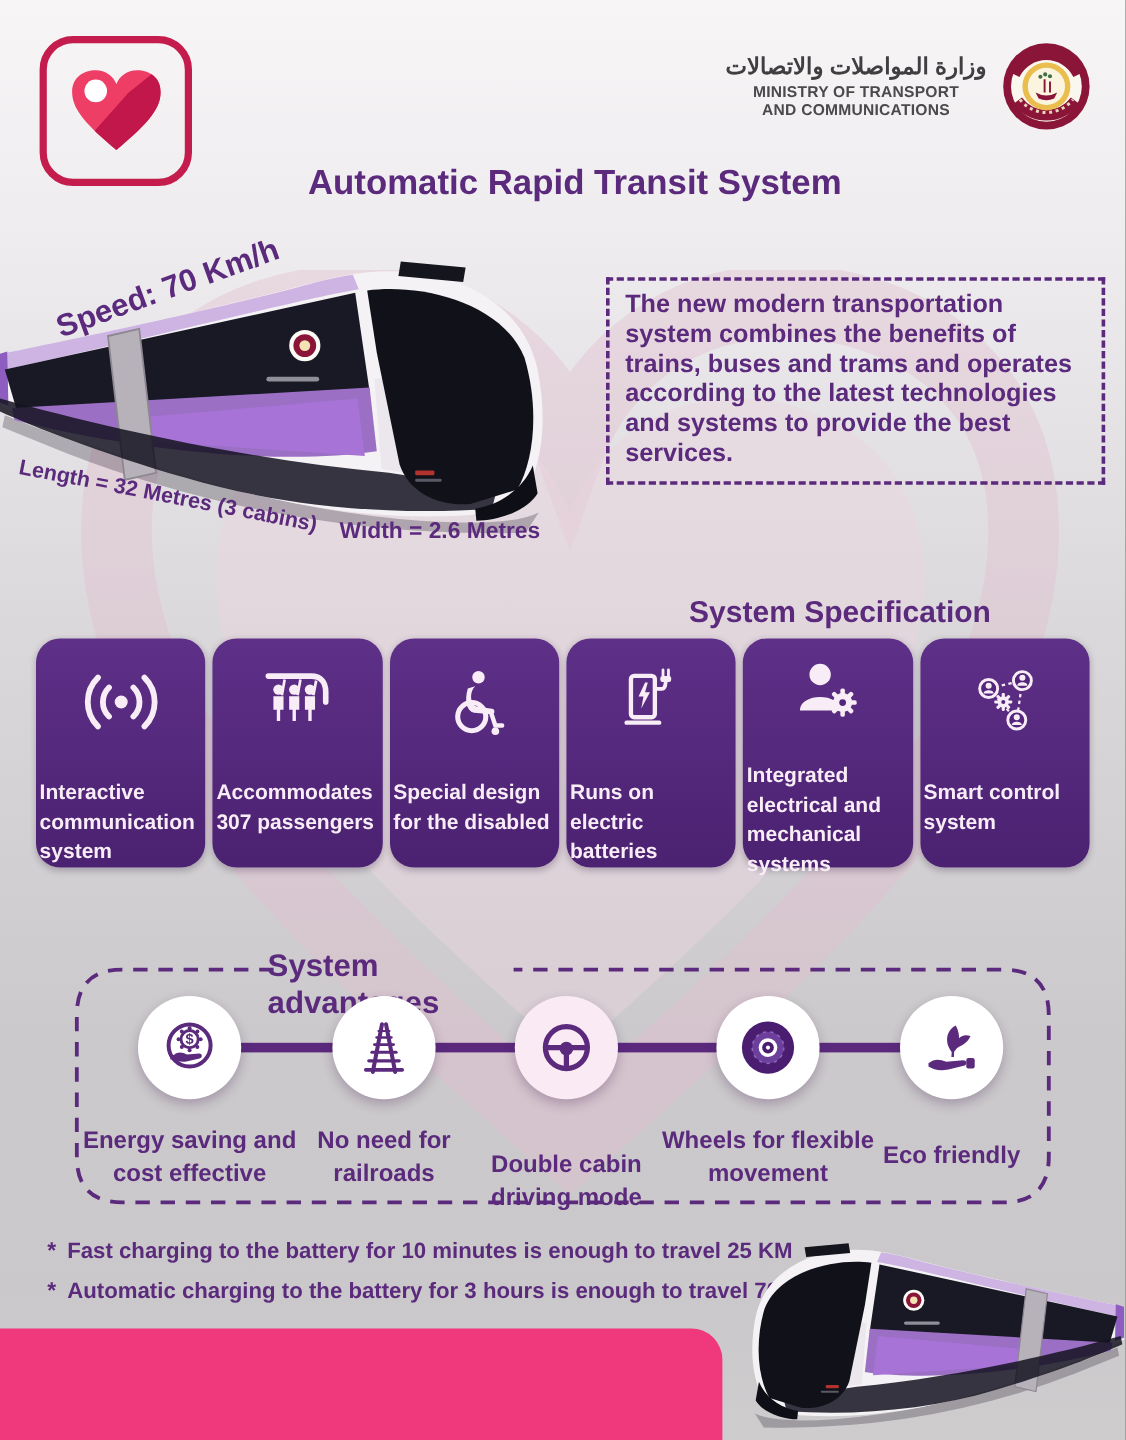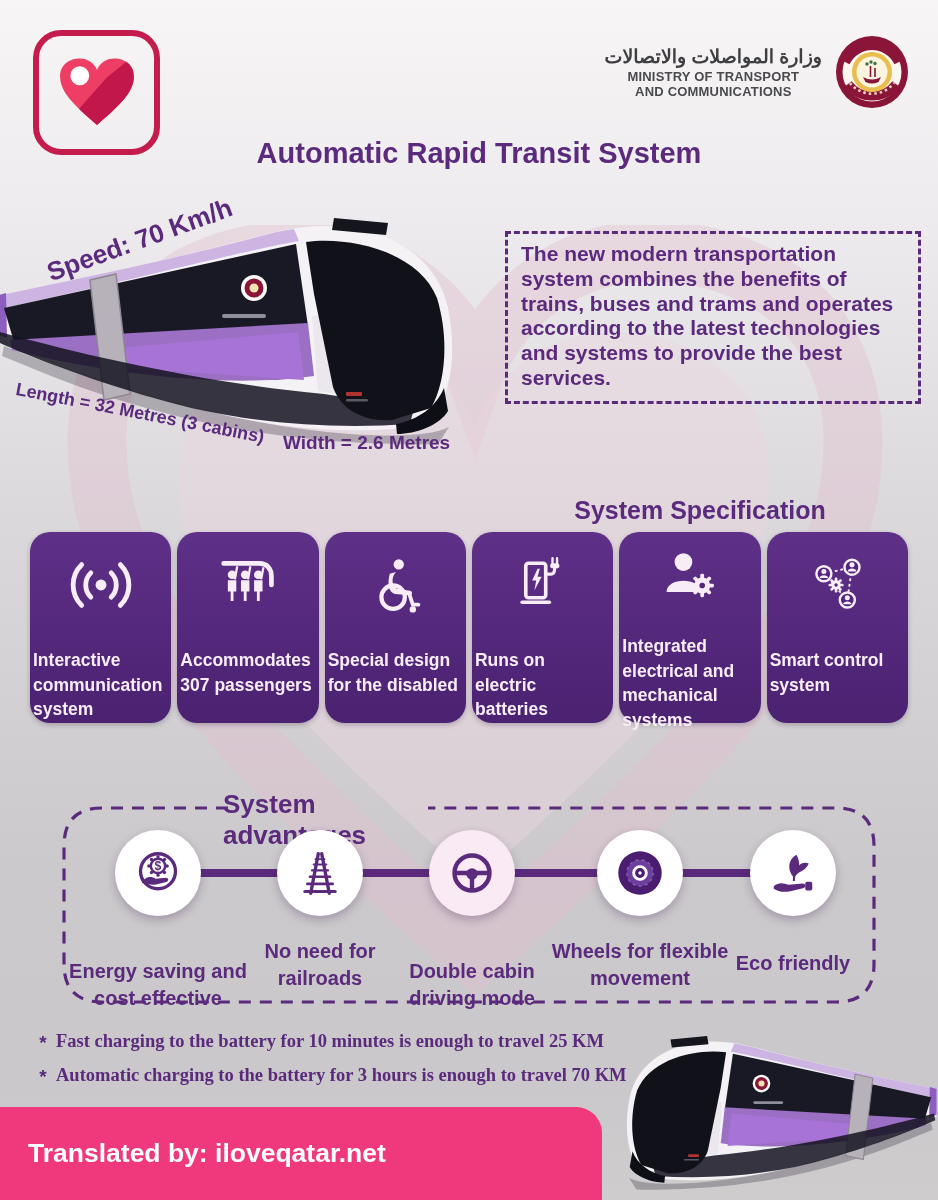--- a/index.html
+++ b/index.html
@@ -51,21 +51,21 @@
   .adv-heading{left:223px; top:789px; width:212px; text-align:left; font-size:26px; font-weight:bold; color:var(--purple); z-index:2;}
   .adv-line{left:158px; top:869px; width:635px; height:8px; background:var(--purple); z-index:1;}
   .adv-circle{width:86px; height:86px; border-radius:50%; background:#fff; z-index:2;
     box-shadow:0 4px 10px rgba(60,20,80,.28); display:flex; align-items:center; justify-content:center;}
   .adv-circle.tint{background:#f9eaf3;}
   .adv-label{top:938px; text-align:center; font-size:20px; font-weight:bold; color:var(--purple); line-height:1.35; z-index:2;}
   
   .notes{left:30px; top:1031px; z-index:2;}
   .note-row{display:flex; align-items:flex-start; margin-bottom:11px;}
   .note-bullet{width:26px; font-size:19px; font-weight:bold; color:var(--purple); text-align:center; padding-top:1px;}
-  .note-text{font-size:18.5px; font-weight:bold; color:var(--purple);font-family:Liberation Serif, serif;}
+  .note-text{font-size:18.5px; font-weight:bold; color:var(--purple);}
   
   .footer{left:0; top:1107px; width:602px; height:93px; background:var(--pink);
     border-radius:0 26px 0 0; display:flex; flex-direction:column; justify-content:center;
     padding-left:28px; box-sizing:border-box; gap:5px; z-index:3;}
   .footer-line{font-size:26.5px; font-weight:bold; color:#fff; line-height:1.15;}
   
   .train-bottom{left:626px; top:1020px; width:330px; height:176px; transform:scaleX(-1); transform-origin:156px 50%; z-index:2;}
   svg{display:block;}
 </style>
 </head>
@@ -330,38 +330,37 @@
       <g fill="#5b2a7d">
         <path d="M33 37 C25 29 26 16 36 11 C41 20 40 32 33 37 Z"></path>
         <path d="M35 34 C41.5 29 46 29.5 50 21 C42 18 36.5 23.5 34.5 32 Z"></path>
         <path d="M10 47 C16 42 21 43.5 27 45.5 L43 44 C47 44 47 48.6 43.5 49.4 L29 52.8 C20 54.7 15 52.7 10 49.9 Z"></path>
         <rect x="46" y="42" width="8" height="10" rx="2"></rect>
       </g>
       <path d="M33 41 C33 35 34 28 38 21" stroke="#5b2a7d" stroke-width="2.4" fill="none"></path>
     </svg>
   </div>
 
-  <div class="abs adv-label" style="left:63px; width:190px;margin-top:20px;">Energy saving and cost effective</div>
+  <div class="abs adv-label" style="left:63px; width:190px;">Energy saving and cost effective</div>
   <div class="abs adv-label" style="left:230px; width:180px;">No need for railroads</div>
   <div class="abs adv-label" style="left:382px; width:180px;margin-top:20px;">Double cabin driving mode</div>
   <div class="abs adv-label" style="left:538px; width:204px;">Wheels for flexible movement</div>
   <div class="abs adv-label" style="left:703px; width:180px; top:950px;">Eco friendly</div>
 
   <div class="abs notes">
     <div class="note-row">
       <div class="note-bullet">*</div>
       <div class="note-text">Fast charging to the battery for 10 minutes is enough to travel 25 KM</div>
     </div>
     <div class="note-row">
       <div class="note-bullet">*</div>
       <div class="note-text">Automatic charging to the battery for 3 hours is enough to travel 70 KM</div>
     </div>
   </div>
 
   <div class="abs footer">
-    <div class="footer-line">Translated by: iloveqatar.net</div>
   </div>
 
   <svg class="abs train-bottom" viewBox="0 0 486 256">
     <use href="#train-g"></use>
   </svg>
 
 </div>
 
 </body></html>

